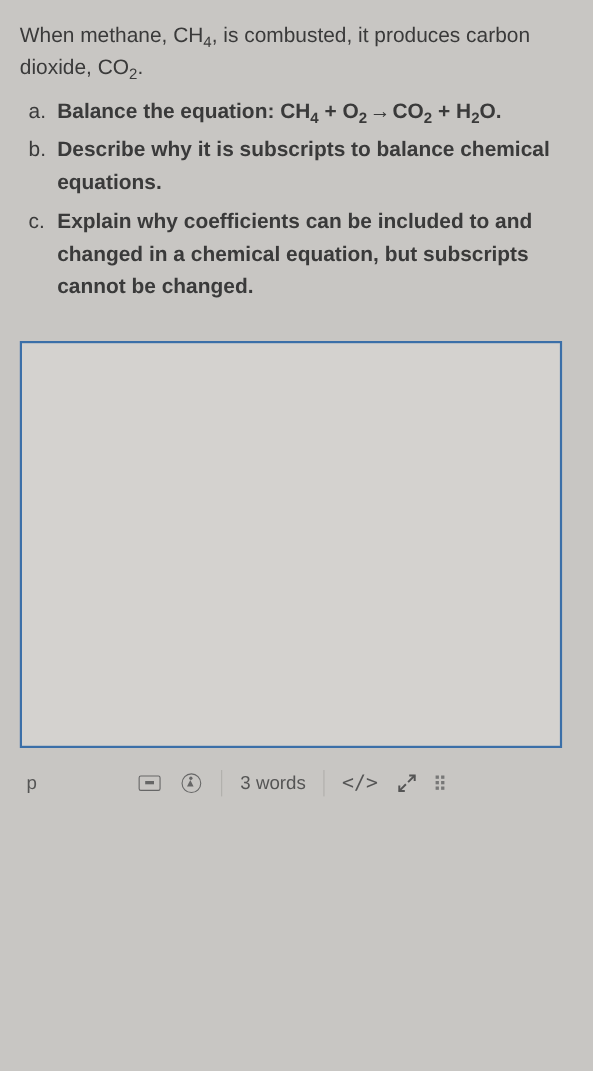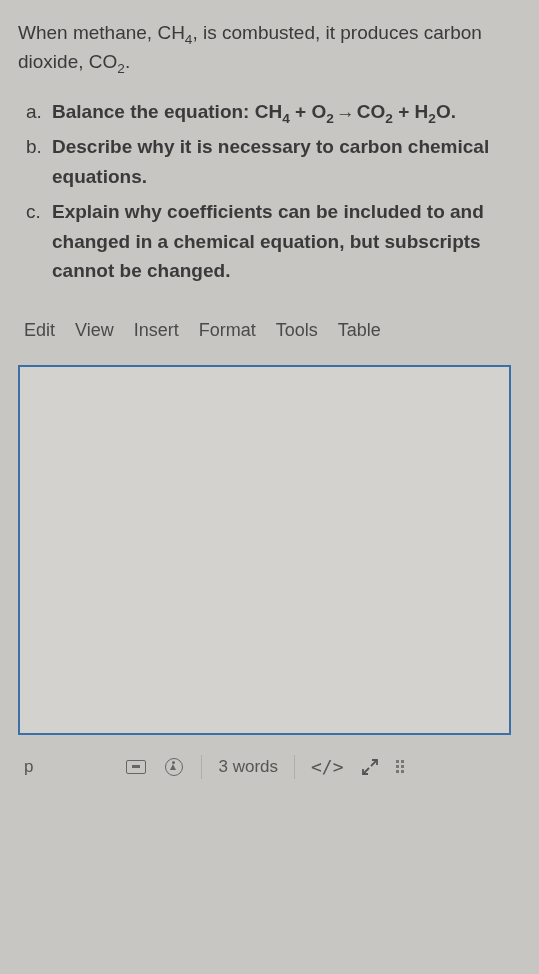--- a/index.html
+++ b/index.html
@@ -13,21 +13,21 @@
       background: #c8c6c3;
       font-family: Arial, Helvetica, sans-serif;
       color: #2a2a2a;
       padding: 18px 28px 18px 18px;
       position: relative;
     }
     .question-text {
       font-size: 19px;
       line-height: 1.55;
       color: #3a3a3a;
-      margin-bottom: 20px;
+      margin-bottom: 10px;
     }
     .sub {
       font-size: 0.72em;
       position: relative;
       top: 0.35em;
     }
     .list {
       padding-left: 8px;
     }
     .list-item {
@@ -213,37 +213,29 @@
 
 <div class="list">
   <div class="list-item">
     <div class="list-marker">a.</div>
     <div class="list-content">
       <span>Balance the equation: CH</span><span class="sub">4</span><span> + O</span><span class="sub">2</span><span class="arrow"> → </span><span>CO</span><span class="sub">2</span><span> + H</span><span class="sub">2</span><span>O.</span>
     </div>
   </div>
   <div class="list-item">
     <div class="list-marker">b.</div>
-    <div class="list-content">Describe why it is necessary to carbon chemical equations.</div>
+    <div class="list-content">Describe why it is subscripts to balance chemical equations.</div>
   </div>
   <div class="list-item">
     <div class="list-marker">c.</div>
     <div class="list-content">Explain why coefficients can be included to and changed in a chemical equation, but subscripts cannot be changed.</div>
   </div>
 </div>
 
 <div class="editor-section">
-  <div class="menubar">
-    <span class="menubar-item">Edit</span>
-    <span class="menubar-item">View</span>
-    <span class="menubar-item">Insert</span>
-    <span class="menubar-item">Format</span>
-    <span class="menubar-item">Tools</span>
-    <span class="menubar-item">Table</span>
-  </div>
 
 
   <div class="editor-box"></div>
 
   <div class="status-bar">
     <span>p</span>
     <span class="status-spacer"></span>
     <span class="sb-icon">
       <span class="screen-icon"></span>
     </span>

